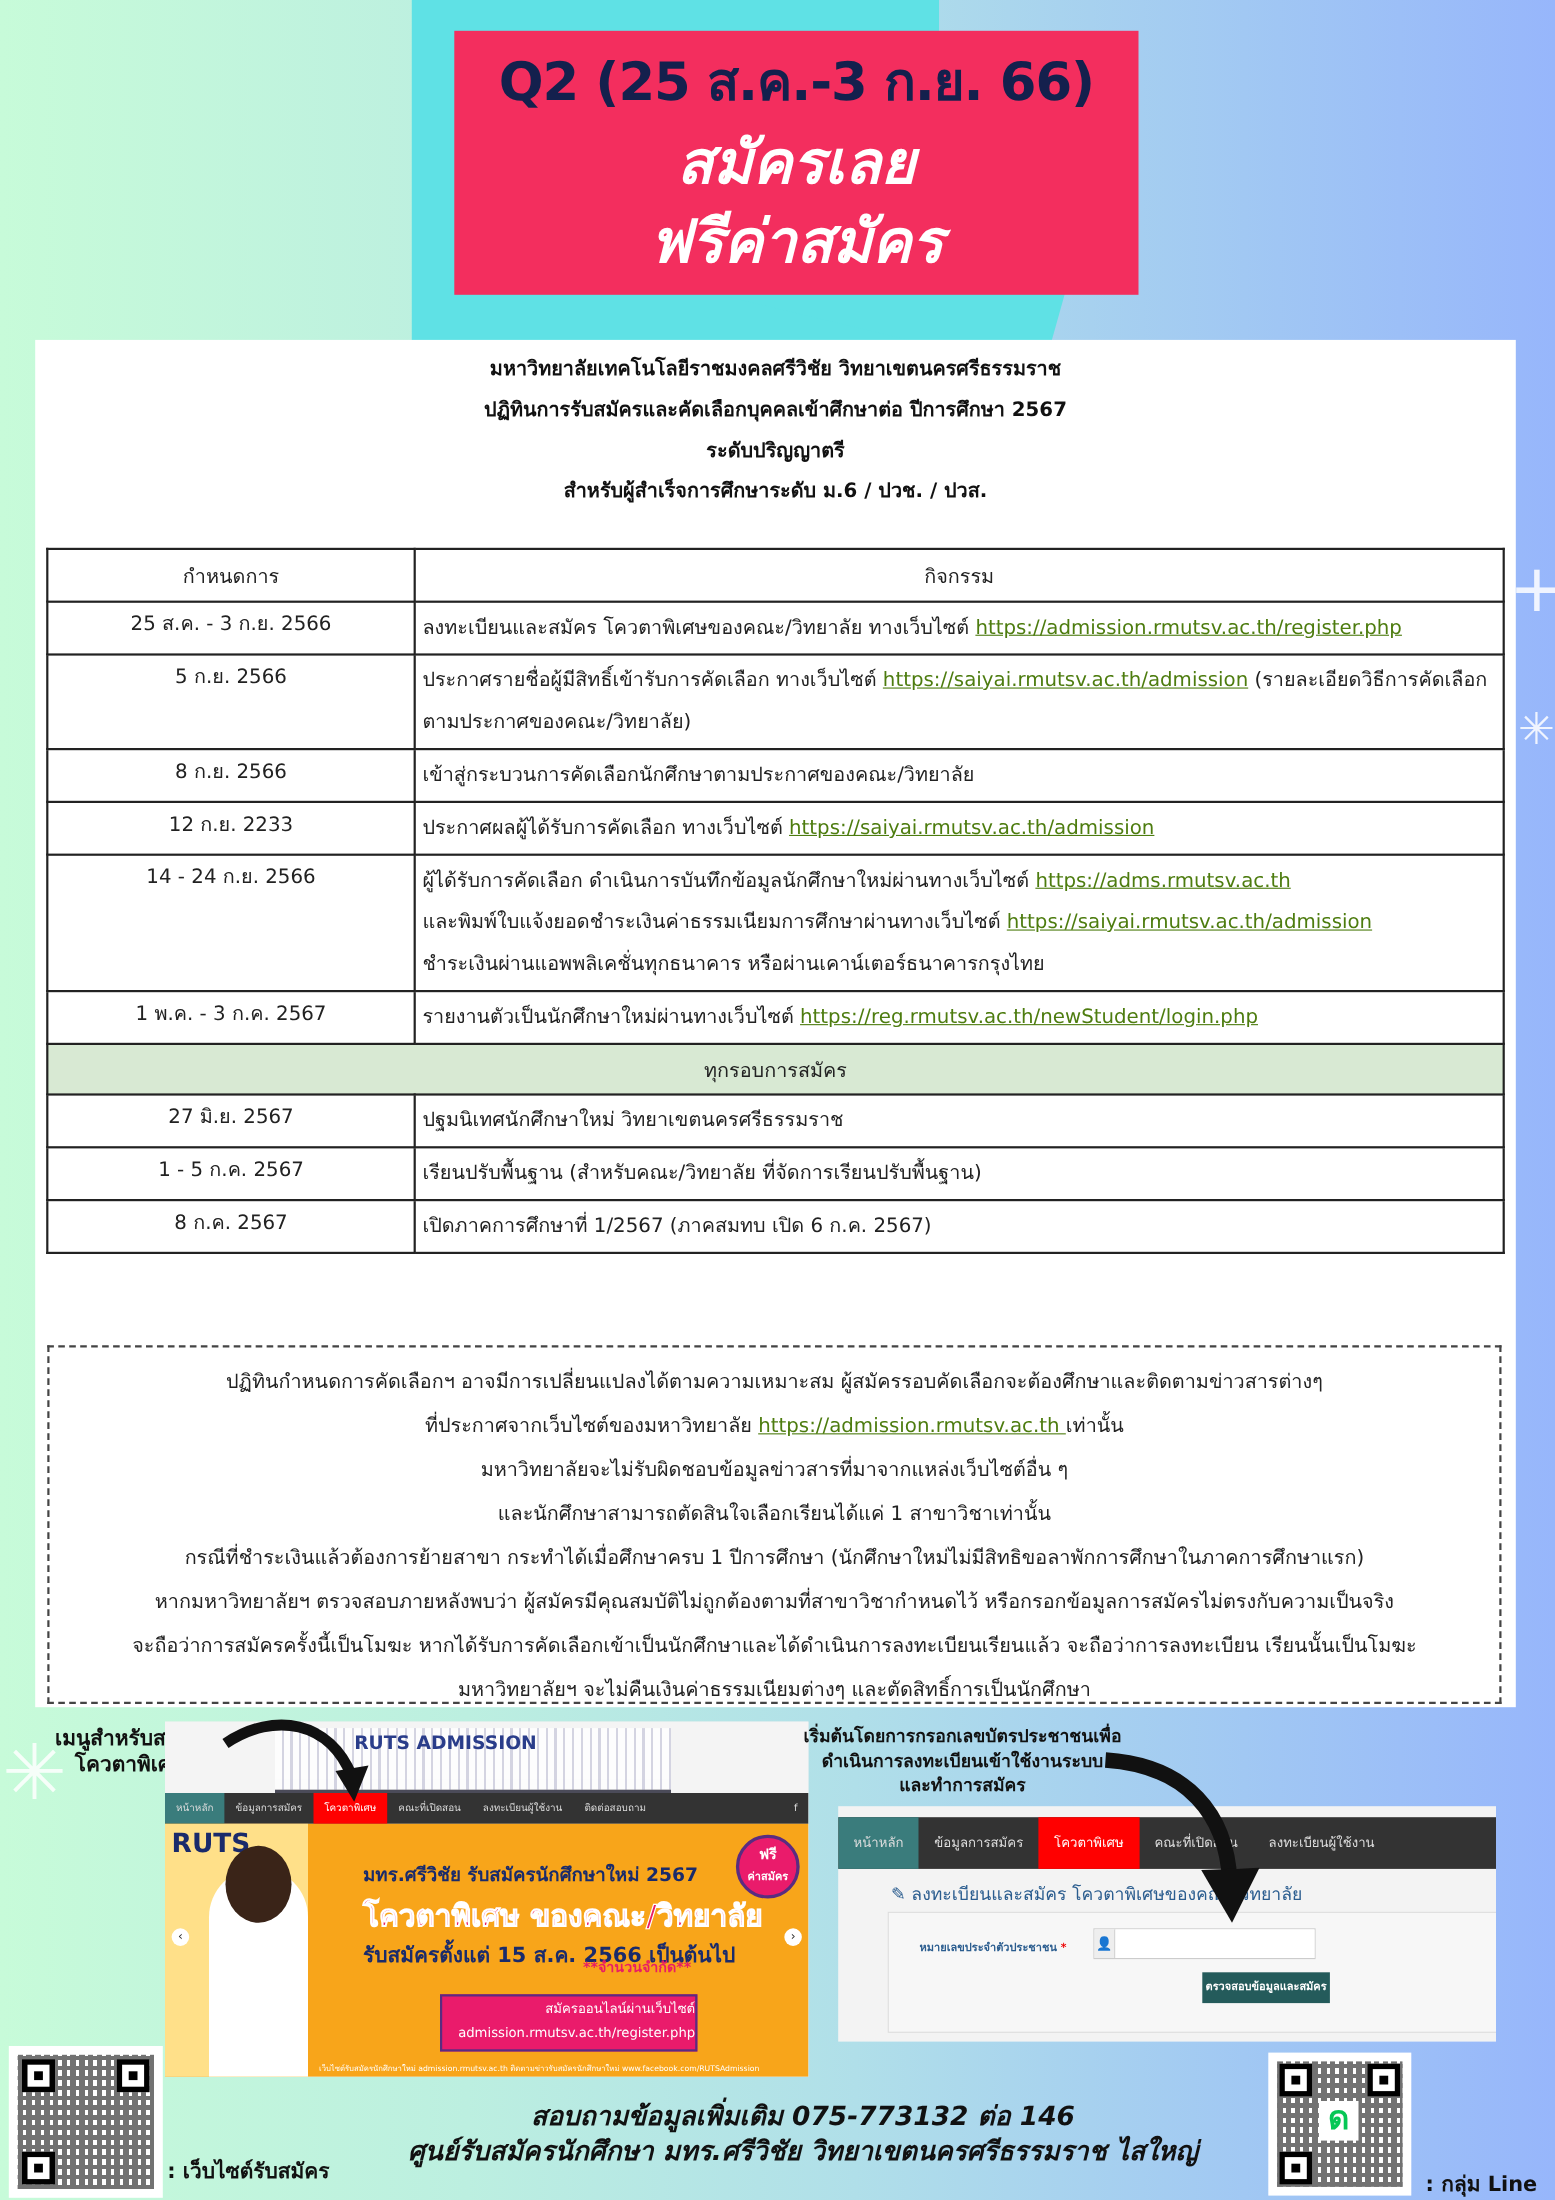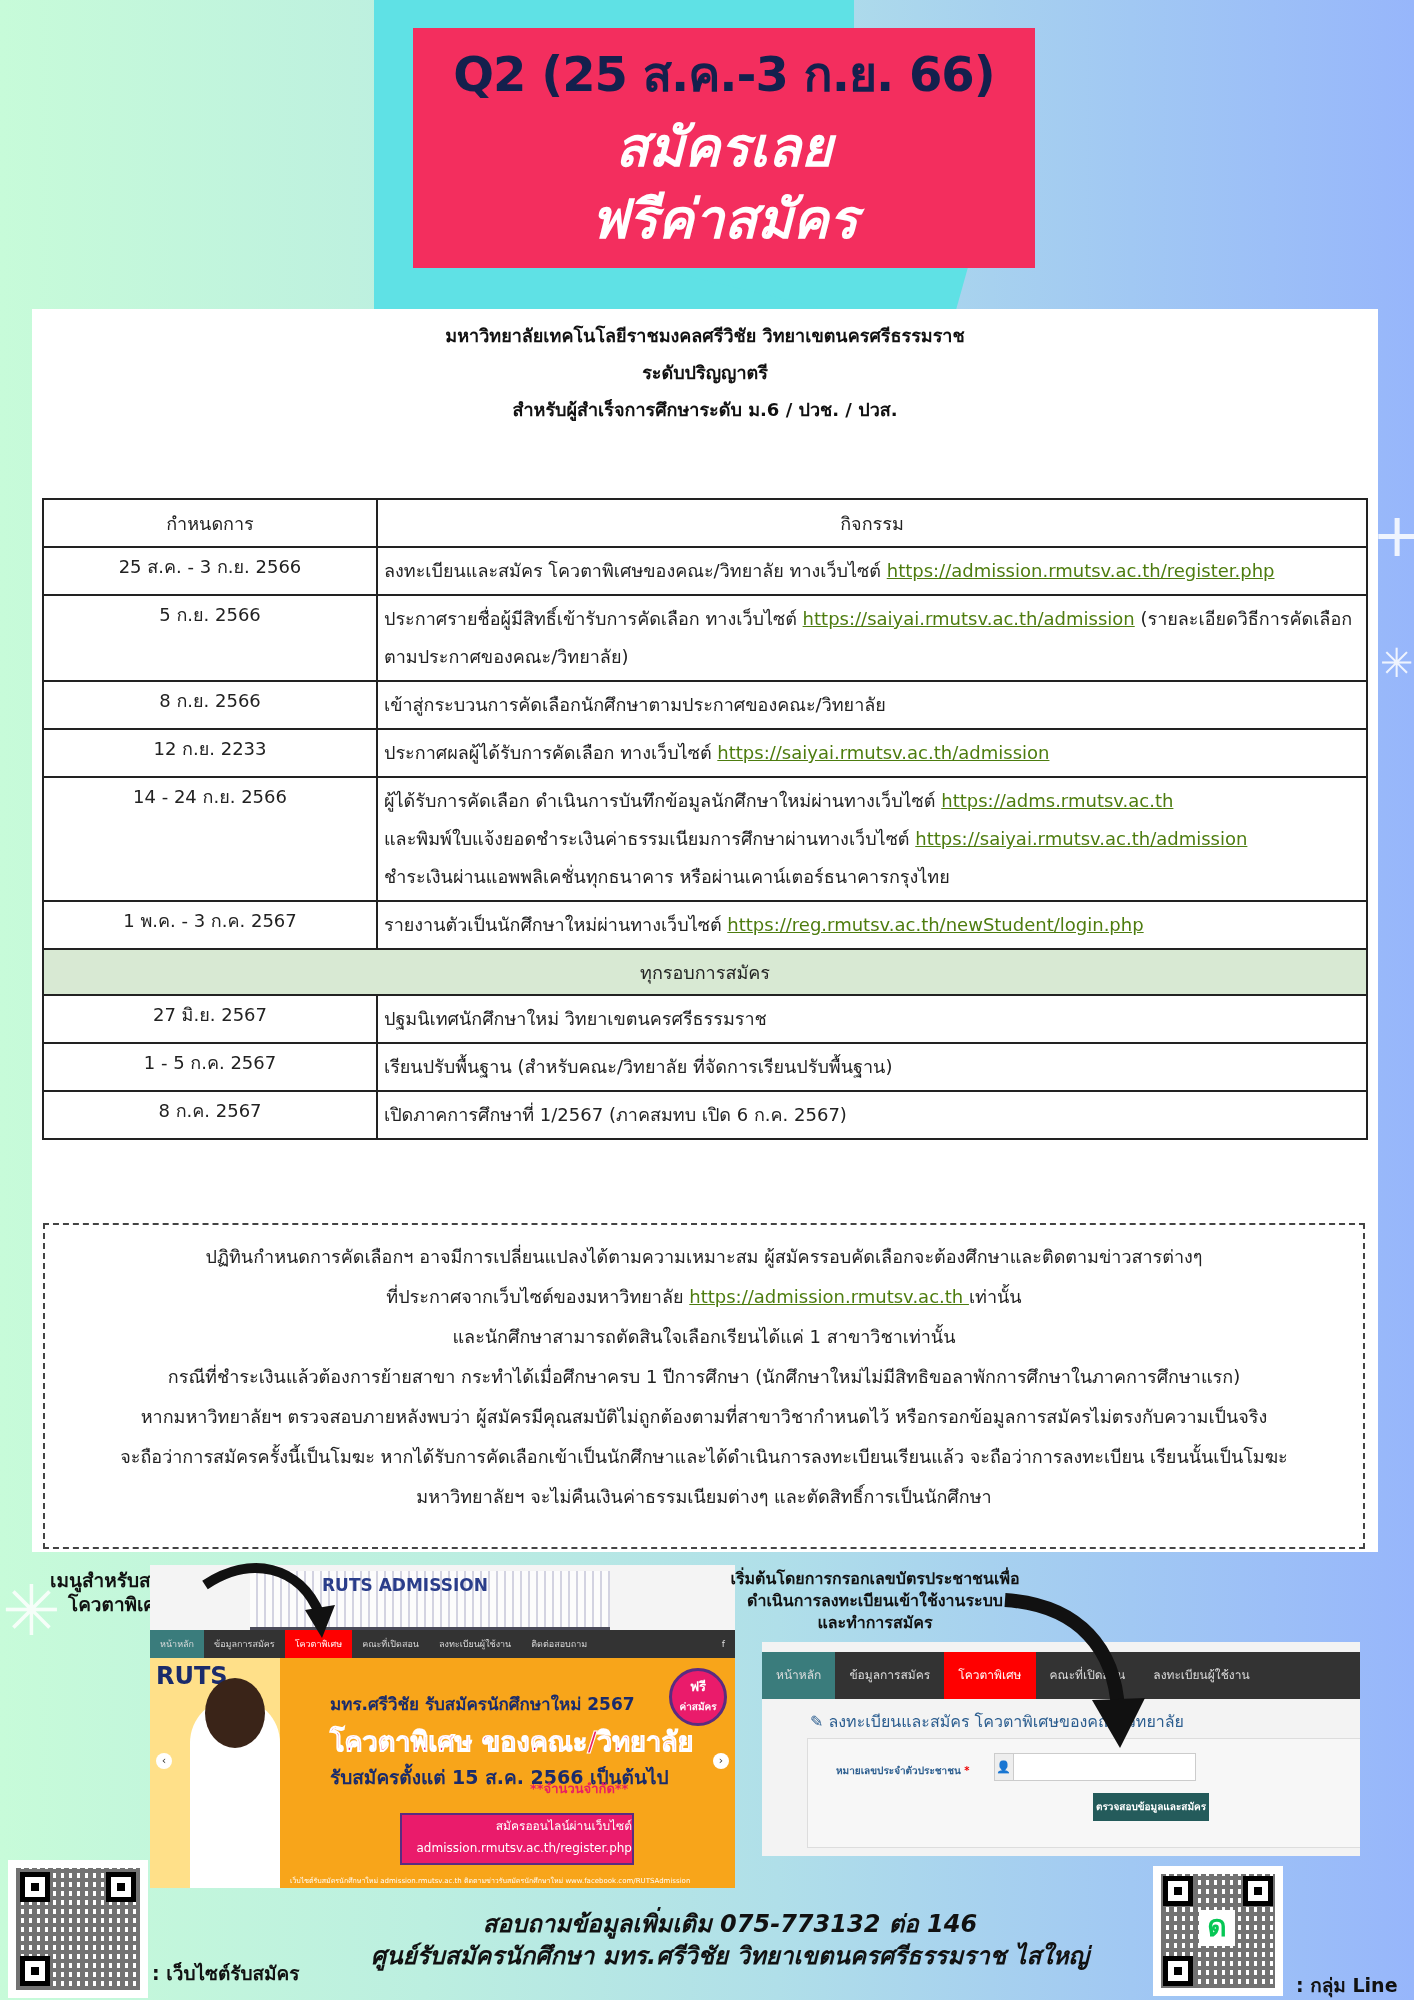--- a/index.html
+++ b/index.html
@@ -79,20 +79,21 @@
 
 <div class="hero">
   <div class="q2">Q2  (25 ส.ค.-3 ก.ย. 66)</div>
   <div class="big">สมัครเลย</div>
   <div class="big">ฟรีค่าสมัคร</div>
 </div>
 
 <div class="panel">
   <div style="height:8px"></div>
   <div class="title-line">มหาวิทยาลัยเทคโนโลยีราชมงคลศรีวิชัย วิทยาเขตนครศรีธรรมราช</div>
+  <div class="title-line">ปฏิทินการรับสมัครและคัดเลือกบุคคลเข้าศึกษาต่อ ปีการศึกษา 2567</div>
   <div class="title-line">ระดับปริญญาตรี</div>
   <div class="title-line">สำหรับผู้สำเร็จการศึกษาระดับ ม.6  / ปวช. / ปวส.</div>
 
   <table class="sched">
     <tbody>
         <tr>
       <th style="width:320px">กำหนดการ</th>
       <th>กิจกรรม</th>
     </tr>
     <tr>
@@ -137,20 +138,21 @@
     <tr>
       <td class="date">8 ก.ค. 2567</td>
       <td class="act">เปิดภาคการศึกษาที่ 1/2567 (ภาคสมทบ เปิด 6 ก.ค. 2567)</td>
     </tr>
   </tbody>
     </table>
 
   <div class="notice">
     <p>ปฏิทินกำหนดการคัดเลือกฯ อาจมีการเปลี่ยนแปลงได้ตามความเหมาะสม ผู้สมัครรอบคัดเลือกจะต้องศึกษาและติดตามข่าวสารต่างๆ</p>
     <p><span>ที่ประกาศจากเว็บไซต์ของมหาวิทยาลัย </span><a class="link">https://admission.rmutsv.ac.th </a><span> เท่านั้น</span></p>
+    <p>มหาวิทยาลัยจะไม่รับผิดชอบข้อมูลข่าวสารที่มาจากแหล่งเว็บไซต์อื่น ๆ</p>
     <p>และนักศึกษาสามารถตัดสินใจเลือกเรียนได้แค่ 1 สาขาวิชาเท่านั้น</p>
     <p>กรณีที่ชำระเงินแล้วต้องการย้ายสาขา กระทำได้เมื่อศึกษาครบ 1 ปีการศึกษา (นักศึกษาใหม่ไม่มีสิทธิขอลาพักการศึกษาในภาคการศึกษาแรก)</p>
     <p>หากมหาวิทยาลัยฯ ตรวจสอบภายหลังพบว่า ผู้สมัครมีคุณสมบัติไม่ถูกต้องตามที่สาขาวิชากำหนดไว้ หรือกรอกข้อมูลการสมัครไม่ตรงกับความเป็นจริง</p>
     <p>จะถือว่าการสมัครครั้งนี้เป็นโมฆะ หากได้รับการคัดเลือกเข้าเป็นนักศึกษาและได้ดำเนินการลงทะเบียนเรียนแล้ว จะถือว่าการลงทะเบียน เรียนนั้นเป็นโมฆะ</p>
     <p>มหาวิทยาลัยฯ จะไม่คืนเงินค่าธรรมเนียมต่างๆ และตัดสิทธิ์การเป็นนักศึกษา</p>
   </div>
 </div>
 
 <div class="caption" style="left:50px;top:1568px;">
   <div>เมนูสำหรับสมัคร</div>

